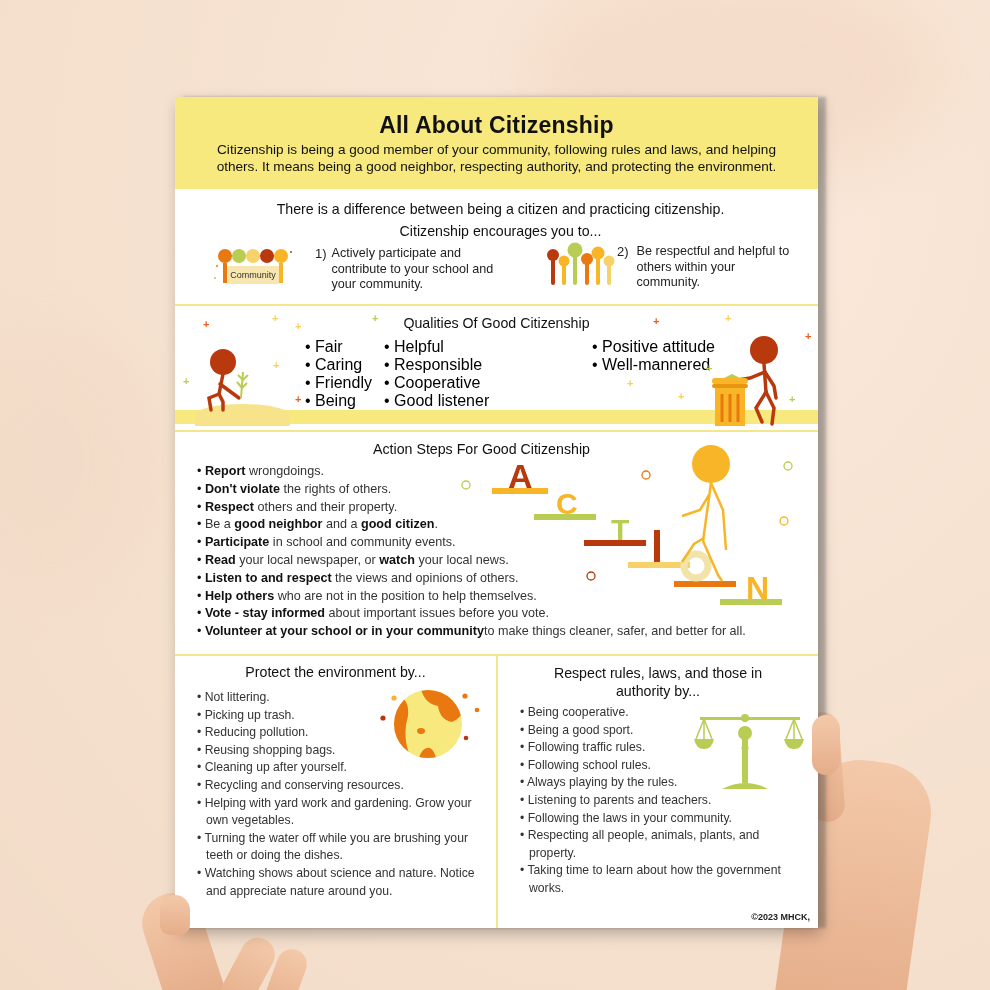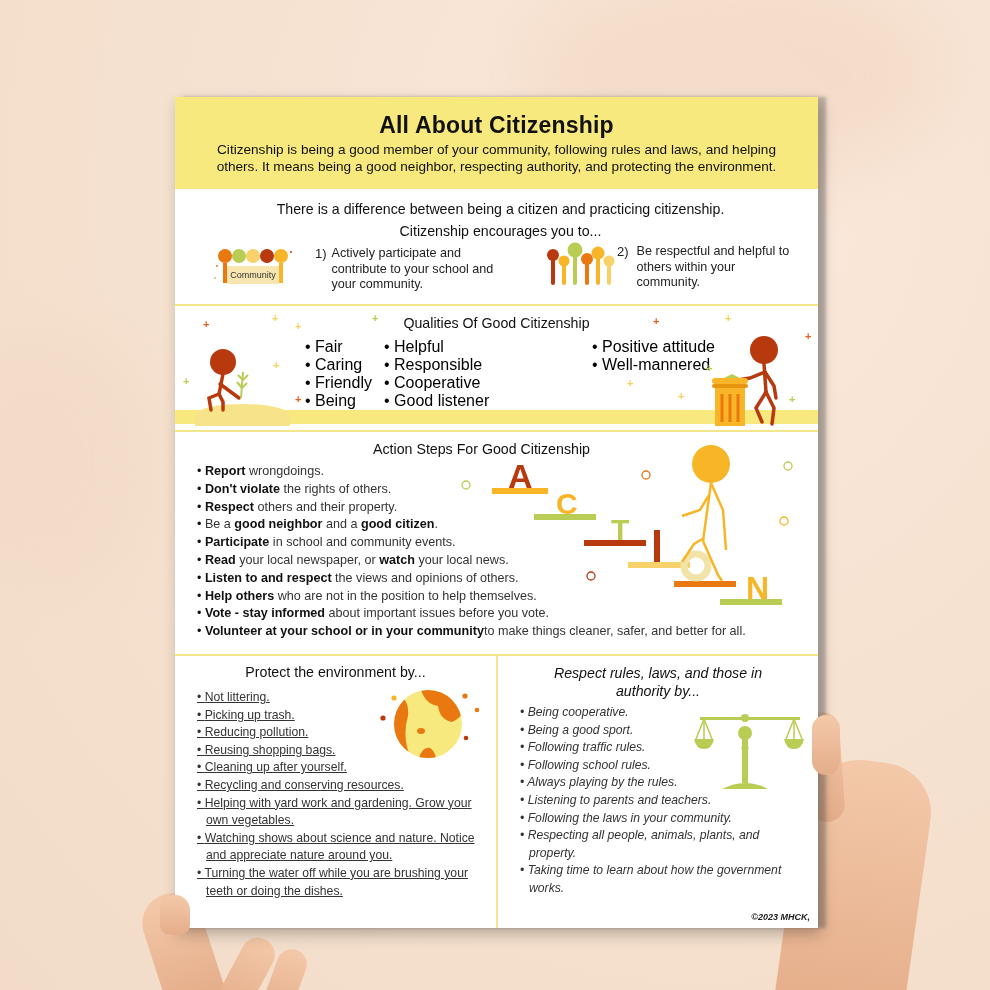--- a/index.html
+++ b/index.html
@@ -228,30 +228,30 @@
       </svg>
     </div>
   </div>
   <div class="hline" style="top:557px;"></div>
 
   <div class="sec" style="top:559px;height:272px;">
     <div class="vdiv"></div>
 
     <div style="position:absolute;left:0;top:0;width:321px;height:272px;">
       <div class="center sec-title" style="margin-top:8px;">Protect the environment by...</div>
-      <div class="list" style="left:22px;top:33px;width:290px;text-decoration:underline;">
+      <div class="list" style="left:22px;top:33px;width:290px;">
         <div>Not littering.</div>
         <div>Picking up trash.</div>
         <div>Reducing pollution.</div>
         <div>Reusing shopping bags.</div>
         <div>Cleaning up after yourself.</div>
         <div>Recycling and conserving resources.</div>
         <div>Helping with yard work and gardening. Grow your own vegetables.</div>
+        <div>Turning the water off while you are brushing your teeth or doing the dishes.</div>
         <div>Watching shows about science and nature. Notice and appreciate nature around you.</div>
-        <div>Turning the water off while you are brushing your teeth or doing the dishes.</div>
       </div>
       <div style="position:absolute;left:205px;top:30px;width:100px;height:75px;">
         <svg width="100" height="75" viewBox="0 0 100 75">
           <clipPath id="globe">
               <circle cx="48" cy="38" r="34"></circle>
             </clipPath>
           <circle cx="48" cy="38" r="34" fill="#f7e97d"></circle>
           <g clip-path="url(#globe)" fill="#e8780f">
             <path d="M10 10 Q30 8 28 30 Q22 50 30 70 L0 75 L0 10Z"></path>
             <path d="M40 0 Q44 18 58 20 Q60 34 72 36 Q86 30 88 10 L88 0Z"></path>
@@ -260,21 +260,21 @@
           </g>
           <circle cx="14" cy="12" r="2.6" fill="#f7b527"></circle>
           <circle cx="3" cy="32" r="2.6" fill="#b8390e"></circle>
           <circle cx="85" cy="10" r="2.6" fill="#e8780f"></circle>
           <circle cx="97" cy="24" r="2.3" fill="#e8780f"></circle>
           <circle cx="86" cy="52" r="2.3" fill="#b8390e"></circle>
         </svg>
       </div>
     </div>
 
-    <div style="position:absolute;left:323px;top:0;width:320px;height:272px;font-style:italic;">
+    <div style="position:absolute;left:323px;top:0;width:320px;height:272px;">
       <div class="center sec-title" style="margin:8px 30px 0 30px;line-height:18px;">Respect rules, laws, and those in authority by...</div>
       <div class="list" style="left:22px;top:48px;width:280px;">
         <div>Being cooperative.</div>
         <div>Being a good sport.</div>
         <div>Following traffic rules.</div>
         <div>Following school rules.</div>
         <div>Always playing by the rules.</div>
         <div>Listening to parents and teachers.</div>
         <div>Following the laws in your community.</div>
         <div>Respecting all people, animals, plants, and property.</div>

